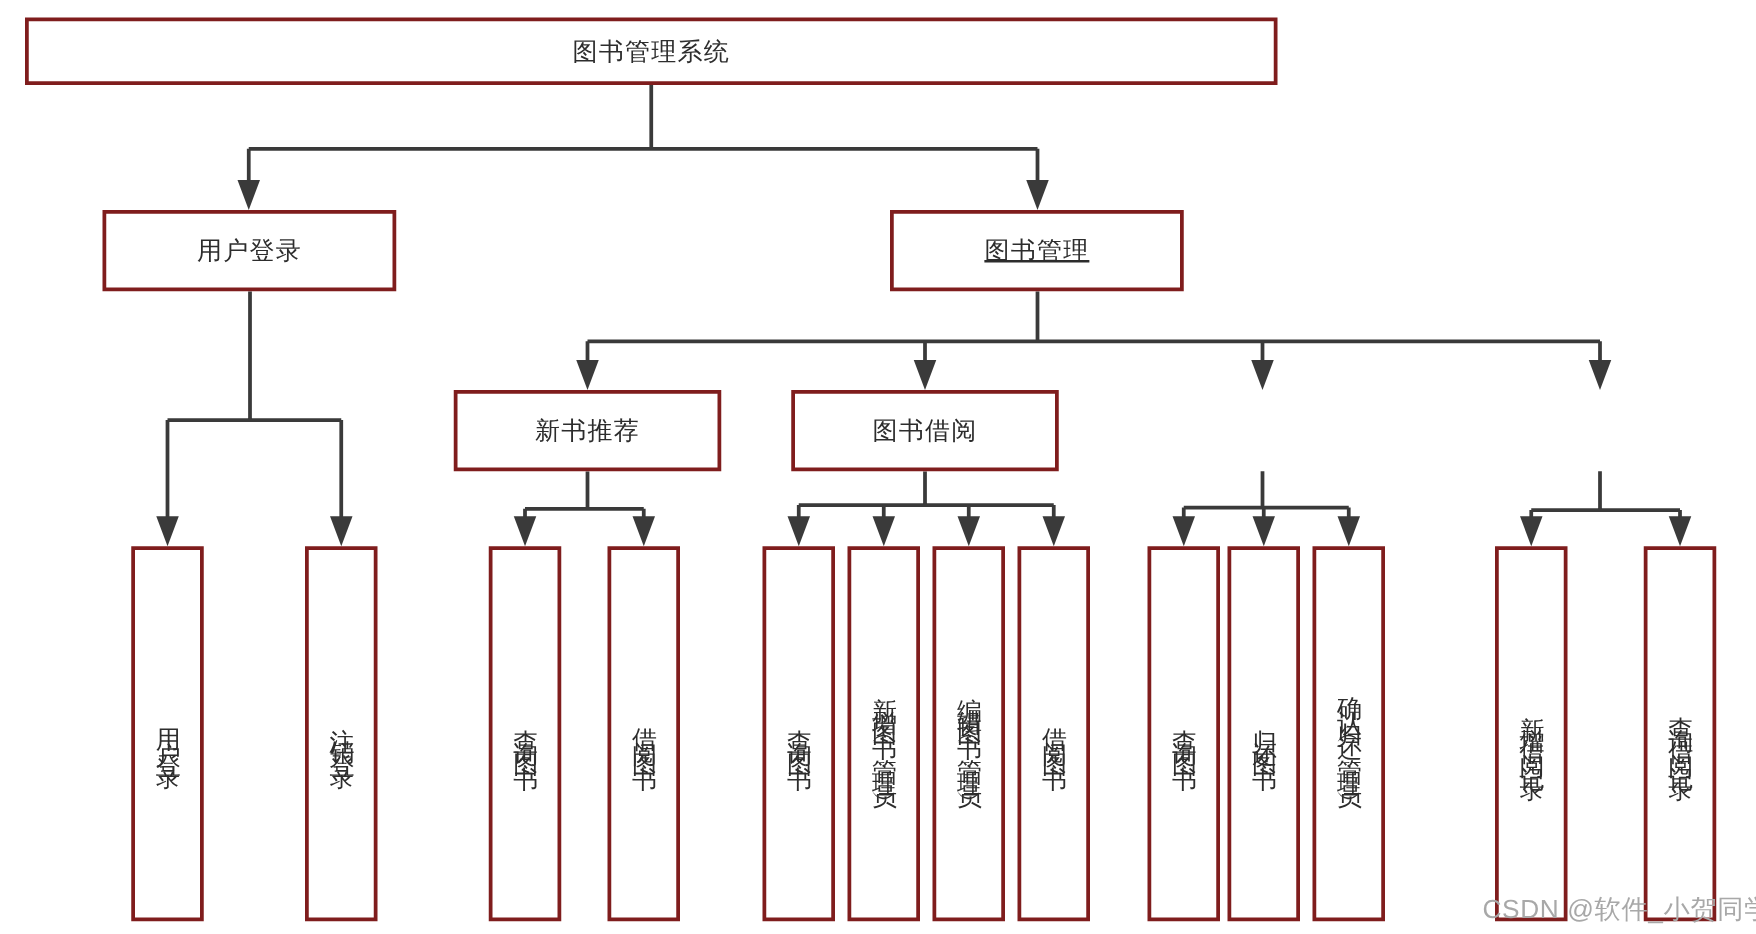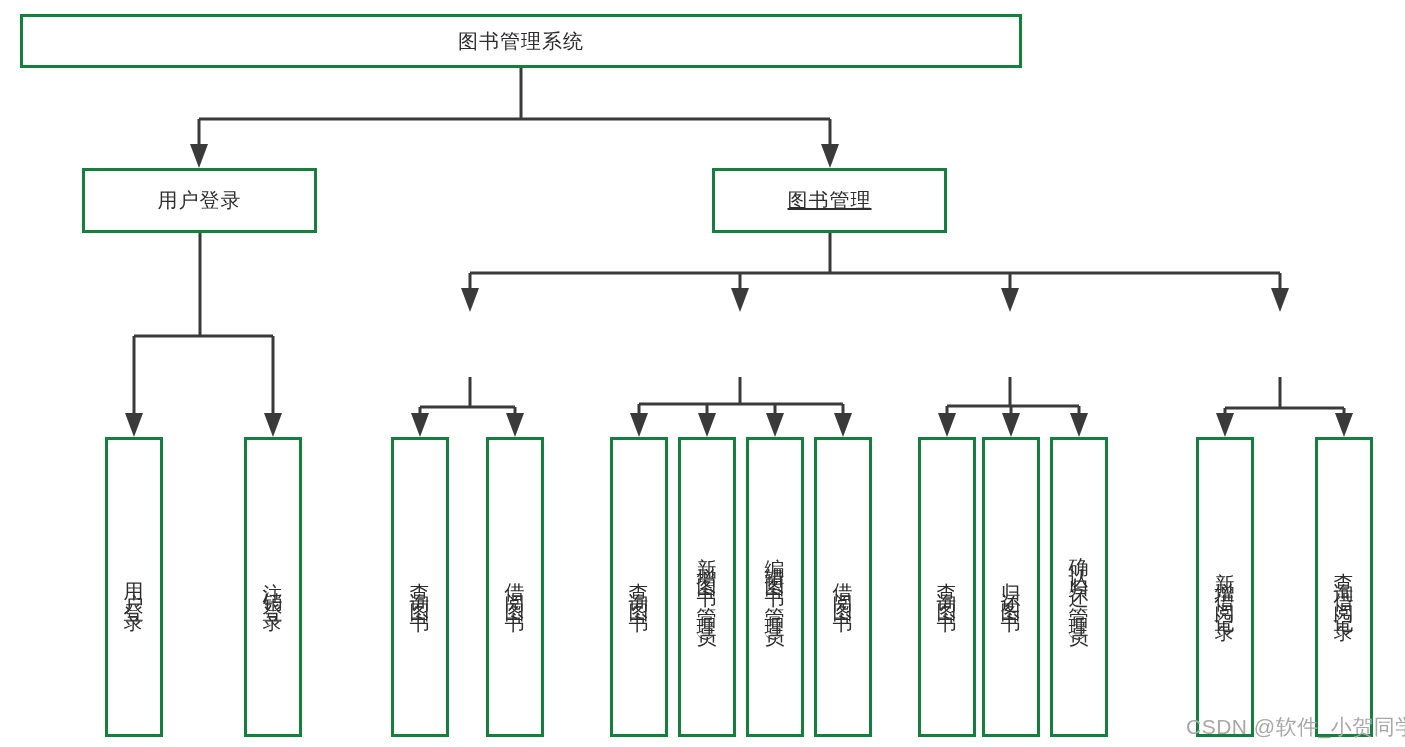--- a/index.html
+++ b/index.html
@@ -6,21 +6,21 @@
   #canvas{
     position:relative;
     width:1405px;height:747px;
     background:#ffffff;
     font-family:"Liberation Sans","DejaVu Sans",sans-serif;
     overflow:hidden;
   }
   .node{
     position:absolute;
     box-sizing:border-box;
-    border:3px solid #15803d;
+    border:3px solid #7f1d1d;
     background:#ffffff;
     display:flex;
     align-items:center;
     justify-content:center;
     color:#2d2d2d;
     font-size:20px;
     letter-spacing:1px;
     white-space:nowrap;
   }
   .leaf{
@@ -99,20 +99,22 @@
       <polygon points="1216,413 1234,413 1225,437"></polygon>
       <polygon points="1335,413 1353,413 1344,437"></polygon>
     </g>
   </svg>
 
   <div class="node" style="left:20px;top:14px;width:1002px;height:54px;">图书管理系统</div>
 
   <div class="node" style="left:82px;top:168px;width:235px;height:65px;">用户登录</div>
   <div class="node" style="left:712px;top:168px;width:235px;height:65px;text-decoration:underline;">图书管理</div>
 
+  <div class="node" style="left:363px;top:312px;width:214px;height:65px;">新书推荐</div>
+  <div class="node" style="left:633px;top:312px;width:214px;height:65px;">图书借阅</div>
 
   <div class="node leaf" style="left:105px;top:437px;width:58px;height:300px;">用户登录</div>
   <div class="node leaf" style="left:244px;top:437px;width:58px;height:300px;">注销登录</div>
 
   <div class="node leaf" style="left:391px;top:437px;width:58px;height:300px;">查询图书</div>
   <div class="node leaf" style="left:486px;top:437px;width:58px;height:300px;">借阅图书</div>
 
   <div class="node leaf" style="left:610px;top:437px;width:58px;height:300px;">查询图书</div>
   <div class="node leaf" style="left:678px;top:437px;width:58px;height:300px;">新增图书（管理员）</div>
   <div class="node leaf" style="left:746px;top:437px;width:58px;height:300px;">编辑图书（管理员）</div>

